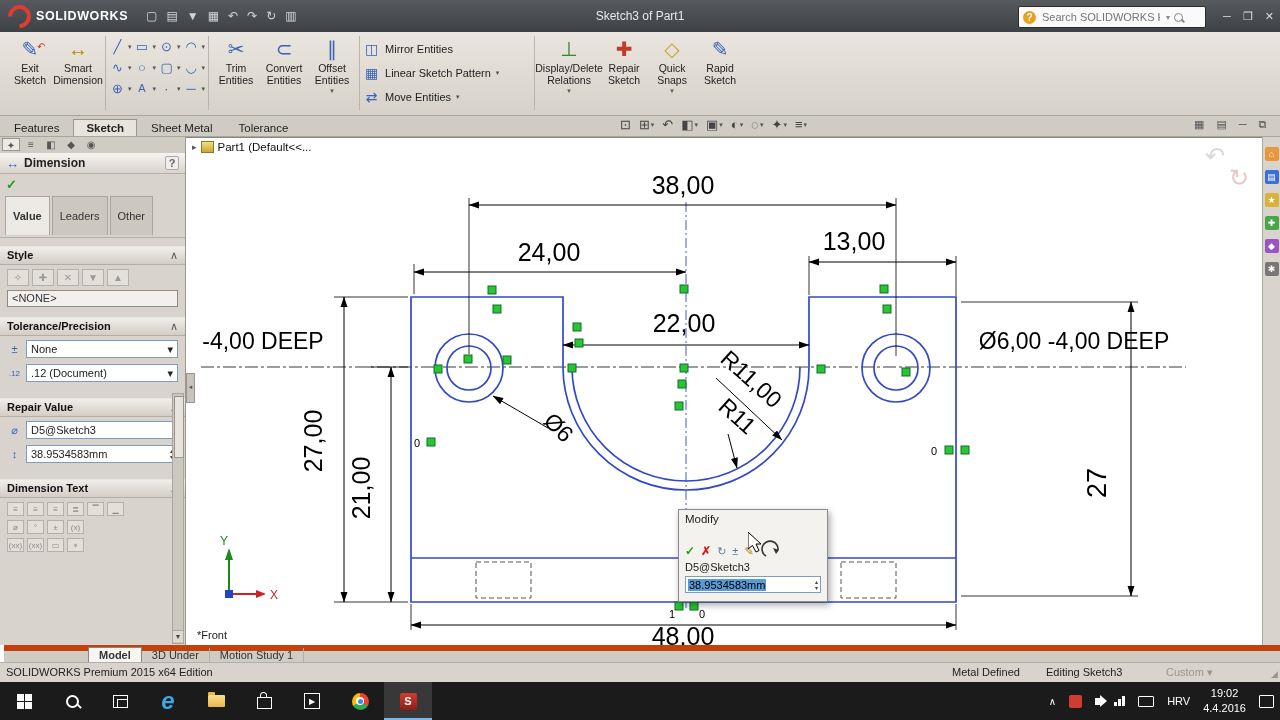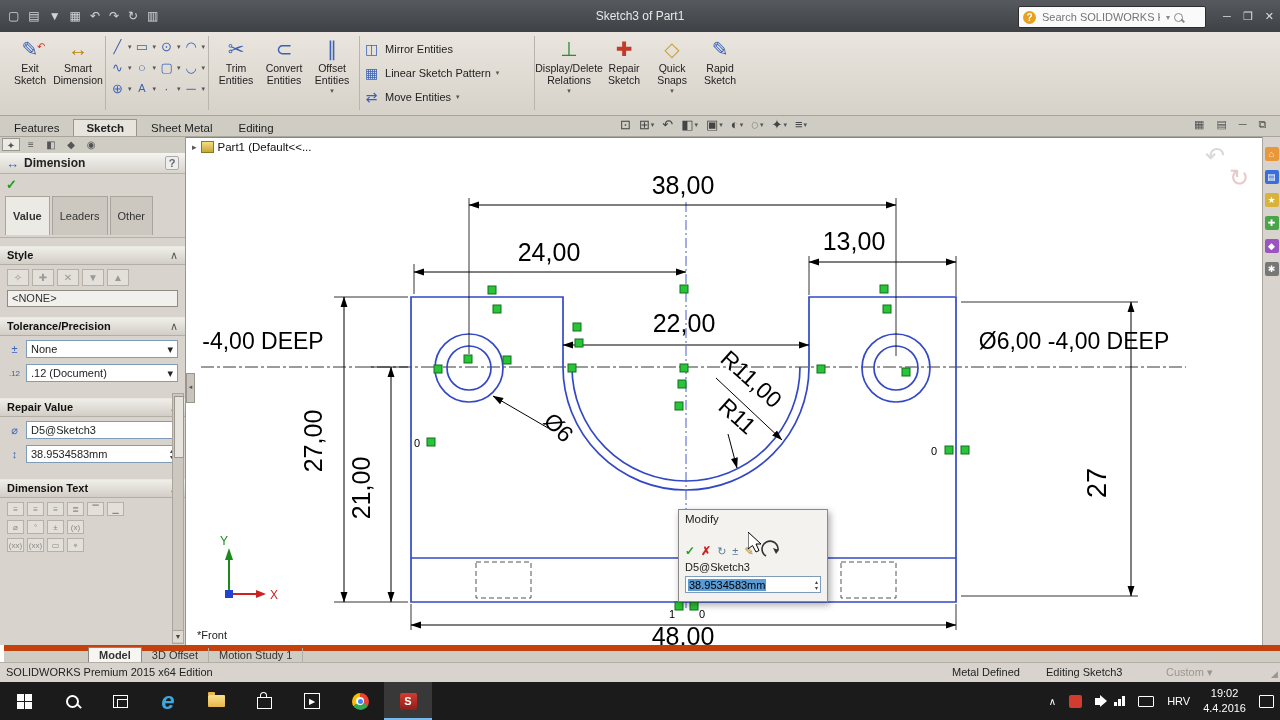--- a/index.html
+++ b/index.html
@@ -147,20 +147,24 @@
   text.dim27{font-size:27px;fill:#000;text-anchor:middle}
   #relations rect{fill:#29c437;stroke:#11701d;stroke-width:1}
   .plbl{font-size:11px;fill:#000;text-anchor:middle}
   .axis-y{font-size:12px;fill:#1a8a1a;text-anchor:middle}
   .axis-x{font-size:12px;fill:#cc2222}
 </style>
 </head>
 <body>
 
 <div id="titlebar" class="abs">
+  <div id="logo">
+    <span class="logo-mark"></span>
+    <span class="logo-text">SOLIDWORKS</span>
+  </div>
   <div class="qa">
     <span>▢</span>
     <span>▤</span>
     <span>▼</span>
     <span>▦</span>
     <span>↶</span>
     <span>↷</span>
     <span>↻</span>
     <span>▥</span>
   </div>
@@ -269,21 +273,21 @@
   <div class="big">
     <span class="ig">✎</span>
     <span>Rapid Sketch</span>
   </div>
 </div>
 
 <div id="cmdrow" class="abs">
   <span class="ctab">Features</span>
   <span class="ctab active">Sketch</span>
   <span class="ctab">Sheet Metal</span>
-  <span class="ctab">Editing</span>
+  <span class="ctab">Tolerance</span>
 </div>
 <div id="hud">
   <span class="hudi">⊡</span>
   <span class="hudi">⊞<span class="dn">▾</span></span>
   <span class="hudi">↶</span>
   <span class="hudi">◧<span class="dn">▾</span></span>
   <span class="hudi">▣<span class="dn">▾</span></span>
   <span class="hudi">◐<span class="dn">▾</span></span>
   <span class="hudi">◌<span class="dn">▾</span></span>
   <span class="hudi">✦<span class="dn">▾</span></span>
@@ -557,21 +561,21 @@
   <span class="tsi" style="background:#e8973a">⌂</span>
   <span class="tsi" style="background:#3a6fd8">▤</span>
   <span class="tsi" style="background:#d8b23a">★</span>
   <span class="tsi" style="background:#4aa44a">✚</span>
   <span class="tsi" style="background:#9a55c0">◆</span>
   <span class="tsi" style="background:#777">✱</span>
 </div>
 
 <div id="doctabs" class="abs">
   <span class="dtab active">Model</span>
-  <span class="dtab">3D Offset</span>
+  <span class="dtab">3D Under</span>
   <span class="dtab">Motion Study 1</span>
 </div>
 
 <div id="statusbar" class="abs">
   <span class="sl">SOLIDWORKS Premium 2015 x64 Edition</span>
   <span class="s1">Metal Defined</span>
   <span class="s2">Editing Sketch3</span>
   <span class="s3"><span>Custom</span> ▾</span>
   <span class="grip">◢</span>
 </div>

